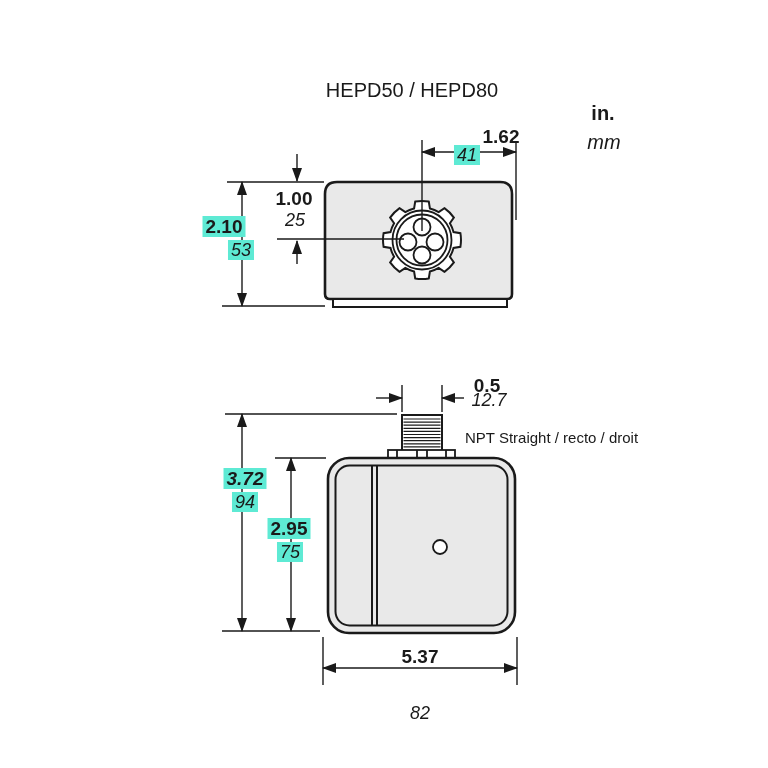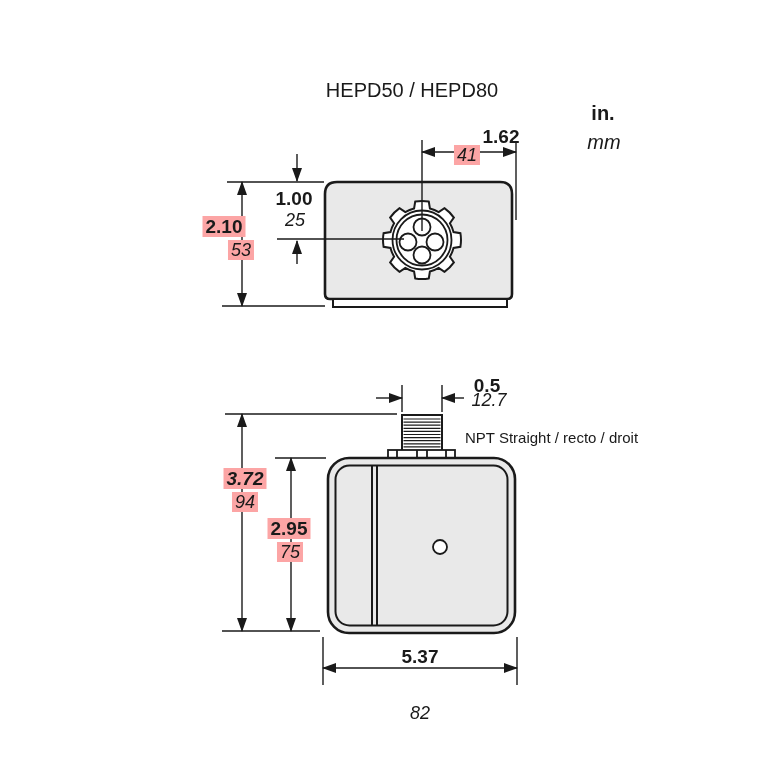--- a/index.html
+++ b/index.html
@@ -15,21 +15,21 @@
   .fillbody{fill:var(--fillbody,#e9e9e9);}
   .fillwhite{fill:#fff;}
   .label{position:absolute;color:var(--line,#1a1a1a);white-space:nowrap;line-height:1.05;transform:translateX(-50%);}
   .label.left{transform:none;}
   .t-title{font-size:20px;}
   .t-dim{font-size:19px;font-weight:bold;}
   .t-mm{font-size:18px;font-style:italic;}
   .t-unit{font-size:20px;font-weight:bold;}
   .t-unitmm{font-size:20px;font-style:italic;}
   .t-note{font-size:15px;}
-  .bg{background:#fca5a5;padding:0 3px;}
+  .bg{background:#5eead4;padding:0 3px;}
 </style>
 </head>
 <body>
 
 <div class="canvas">
 
   <svg class="drawing" width="768" height="768" viewBox="0 0 768 768">
     <defs>
       <marker id="arr" viewBox="0 0 14 10" refX="13" refY="5" markerWidth="14" markerHeight="10" markerUnits="userSpaceOnUse" orient="auto-start-reverse">
         <path d="M0,0 L14,5 L0,10 Z" fill="#1a1a1a"></path>

